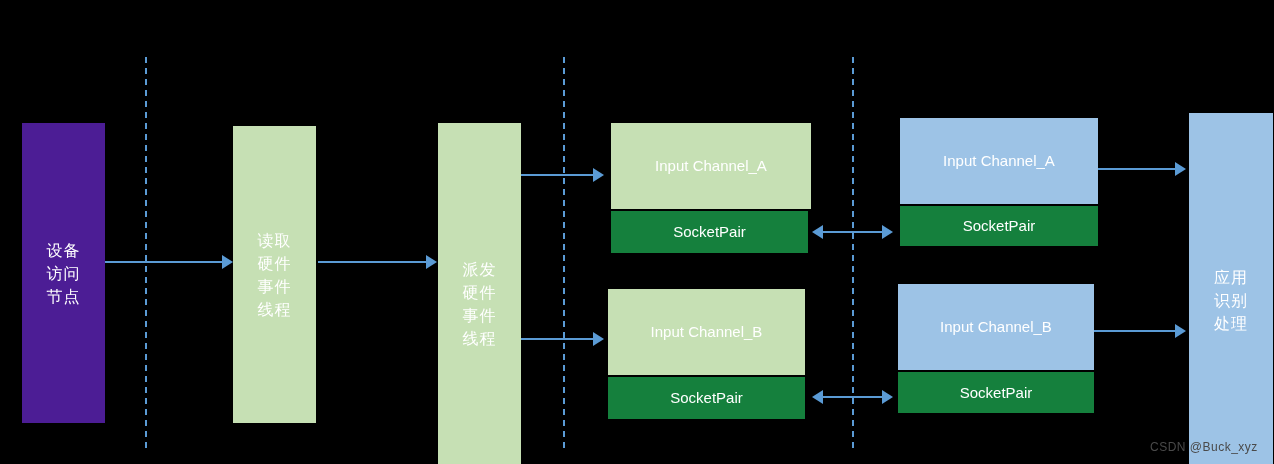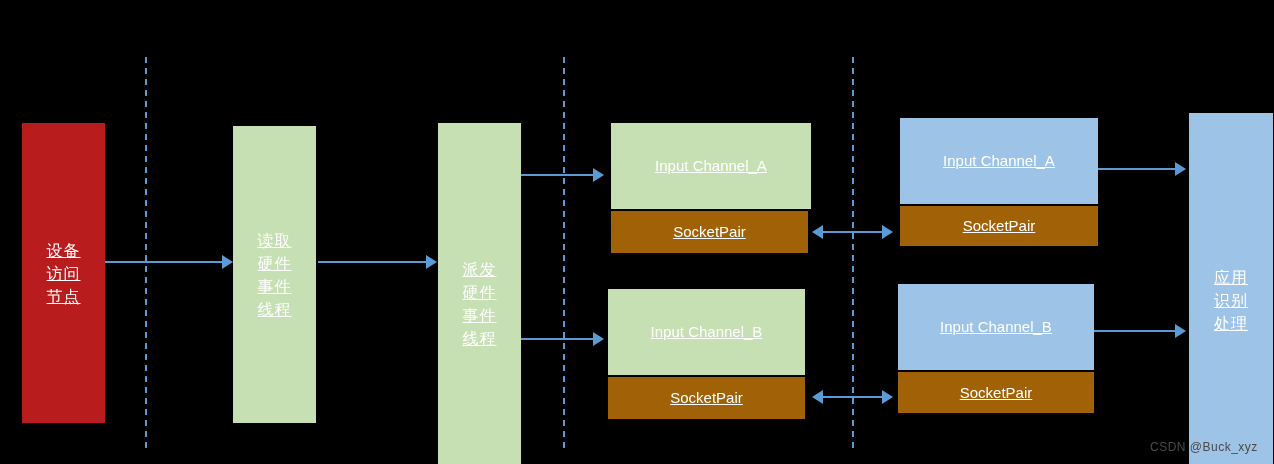--- a/index.html
+++ b/index.html
@@ -6,28 +6,28 @@
   .canvas{
     position:relative;width:1274px;height:464px;background:#000;overflow:hidden;
     font-family:"Liberation Sans","DejaVu Sans",sans-serif;
   }
   .vsep{
     position:absolute;top:57px;height:393px;width:2px;
     background:repeating-linear-gradient(to bottom,#5B9BD5 0 6px,transparent 6px 11px);
   }
   .box{
     position:absolute;display:flex;flex-direction:column;align-items:center;justify-content:center;
-    color:#fff;text-align:right;box-sizing:border-box;text-decoration:underline;
+    color:#fff;text-align:right;box-sizing:border-box;
   }
   .box.cjk{font-size:16px;line-height:23px;letter-spacing:1px;font-weight:400;}
   .box.latin{font-size:15px;line-height:18px;font-weight:400;}
-  .orange{background:#b91c1c;}
+  .orange{background:#4c1d95;}
   .green{background:#C6E0B4;}
   .blue{background:#9DC3E6;}
-  .gray{background:#a16207;}
+  .gray{background:#15803d;}
   .arrow{position:absolute;height:2px;background:#5B9BD5;}
   .arrow::after{
     content:"";position:absolute;right:-11px;top:-6px;width:0;height:0;
     border-left:11px solid #5B9BD5;border-top:7px solid transparent;border-bottom:7px solid transparent;
   }
   .arrow.double::before{
     content:"";position:absolute;left:-11px;top:-6px;width:0;height:0;
     border-right:11px solid #5B9BD5;border-top:7px solid transparent;border-bottom:7px solid transparent;
   }
   .watermark{

